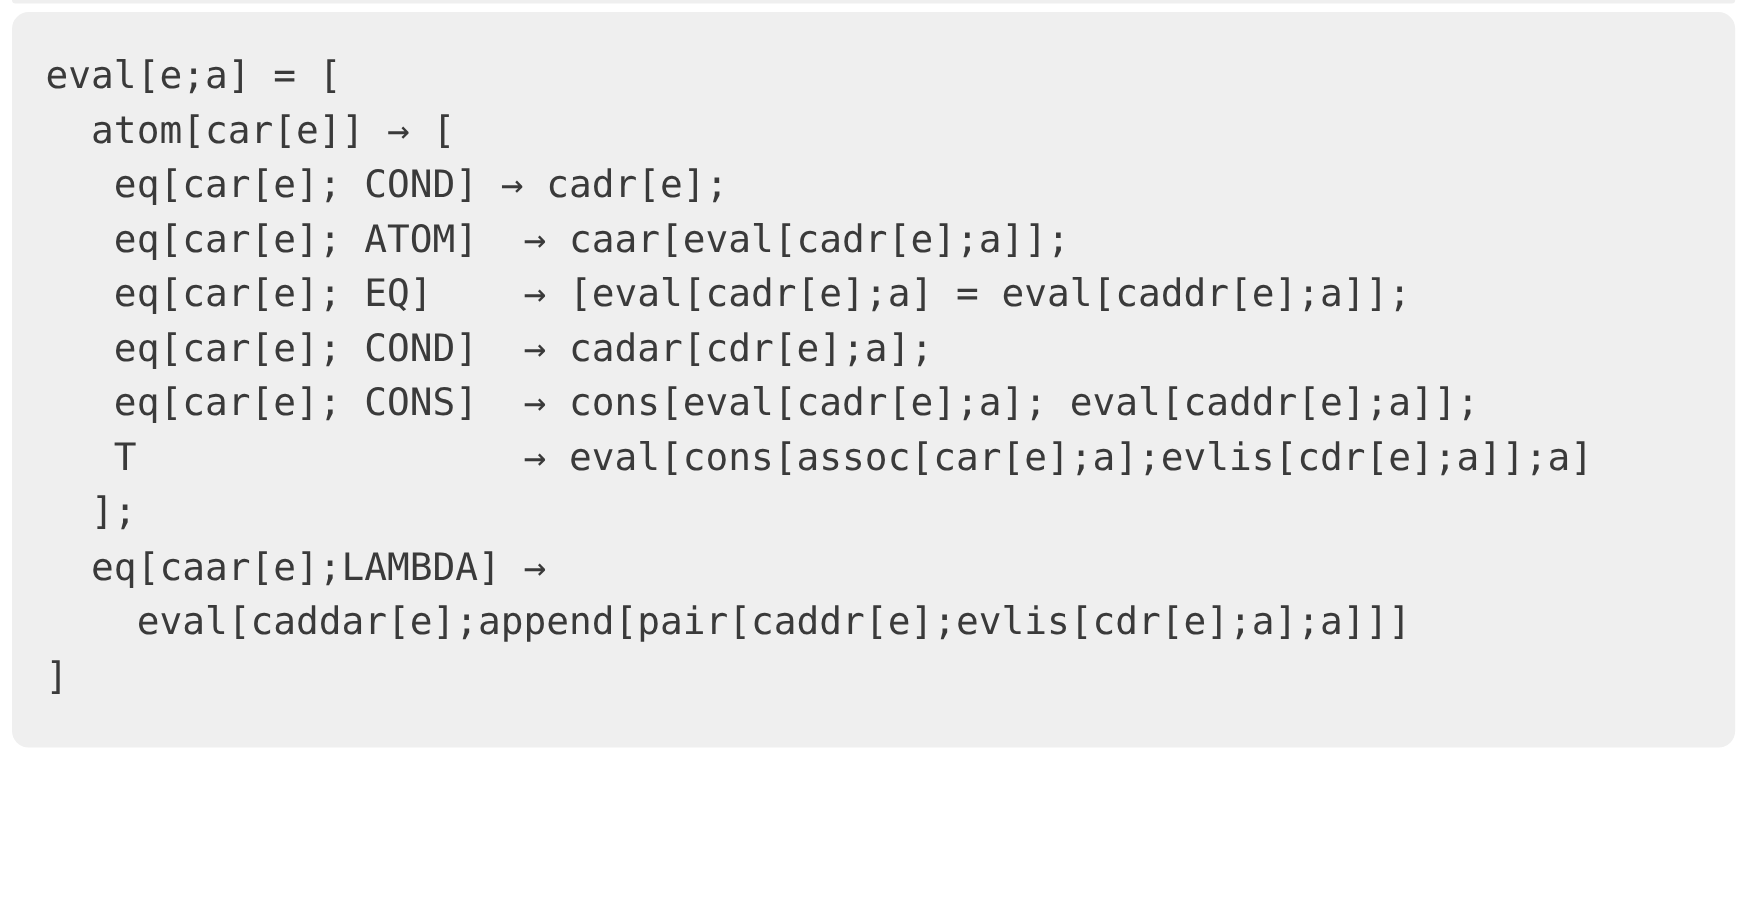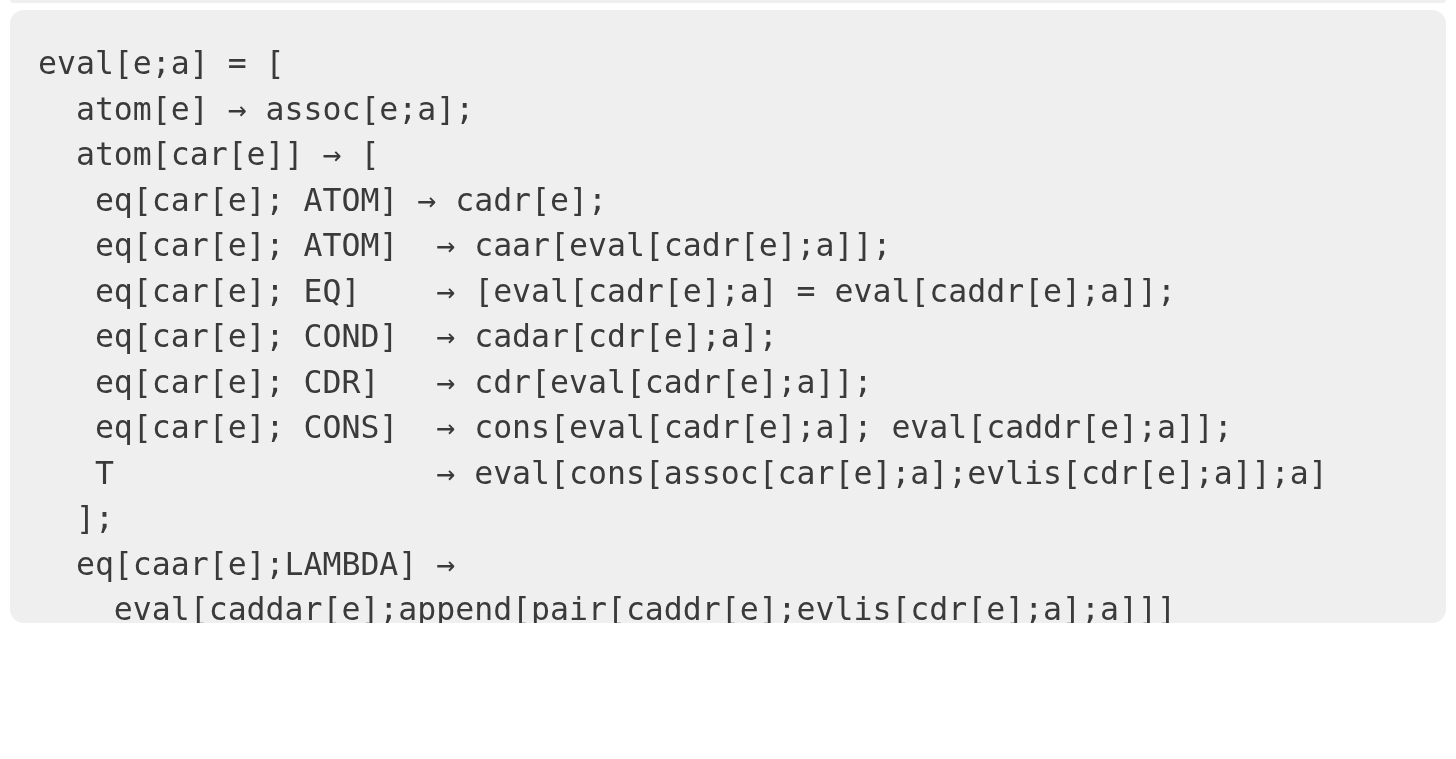--- a/index.html
+++ b/index.html
@@ -42,27 +42,25 @@
 </style>
 </head>
 <body>
 
 <div>
 
   <div class="top-strip"></div>
 
   <div class="code-block">
     <div class="code-line">eval[e;a] = [</div>
-    <div class="code-line">  atom[e] → assoc[e;a];</div>
     <div class="code-line">  atom[car[e]] → [</div>
-    <div class="code-line">   eq[car[e]; ATOM] → cadr[e];</div>
+    <div class="code-line">   eq[car[e]; COND] → cadr[e];</div>
     <div class="code-line">   eq[car[e]; ATOM]  → caar[eval[cadr[e];a]];</div>
     <div class="code-line">   eq[car[e]; EQ]    → [eval[cadr[e];a] = eval[caddr[e];a]];</div>
     <div class="code-line">   eq[car[e]; COND]  → cadar[cdr[e];a];</div>
-    <div class="code-line">   eq[car[e]; CDR]   → cdr[eval[cadr[e];a]];</div>
     <div class="code-line">   eq[car[e]; CONS]  → cons[eval[cadr[e];a]; eval[caddr[e];a]];</div>
     <div class="code-line">   T                 → eval[cons[assoc[car[e];a];evlis[cdr[e];a]];a]</div>
     <div class="code-line">  ];</div>
     <div class="code-line">  eq[caar[e];LAMBDA] →</div>
     <div class="code-line">    eval[caddar[e];append[pair[caddr[e];evlis[cdr[e];a];a]]]</div>
     <div class="code-line">]</div>
   </div>
 
 </div>
 

